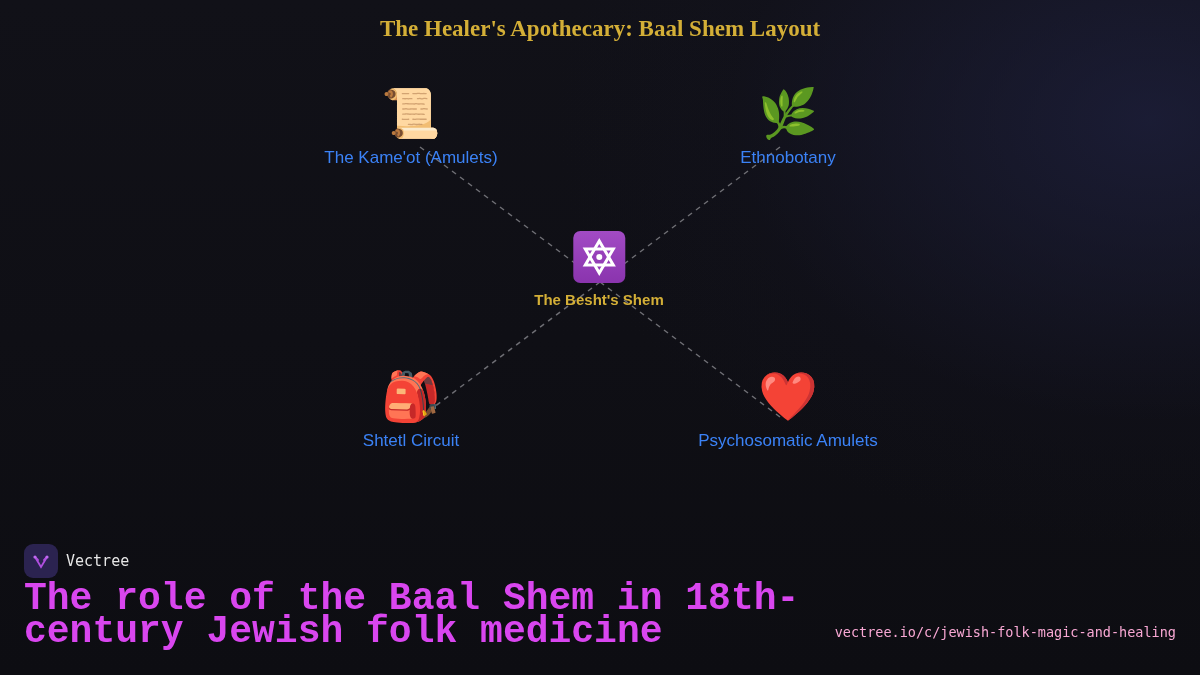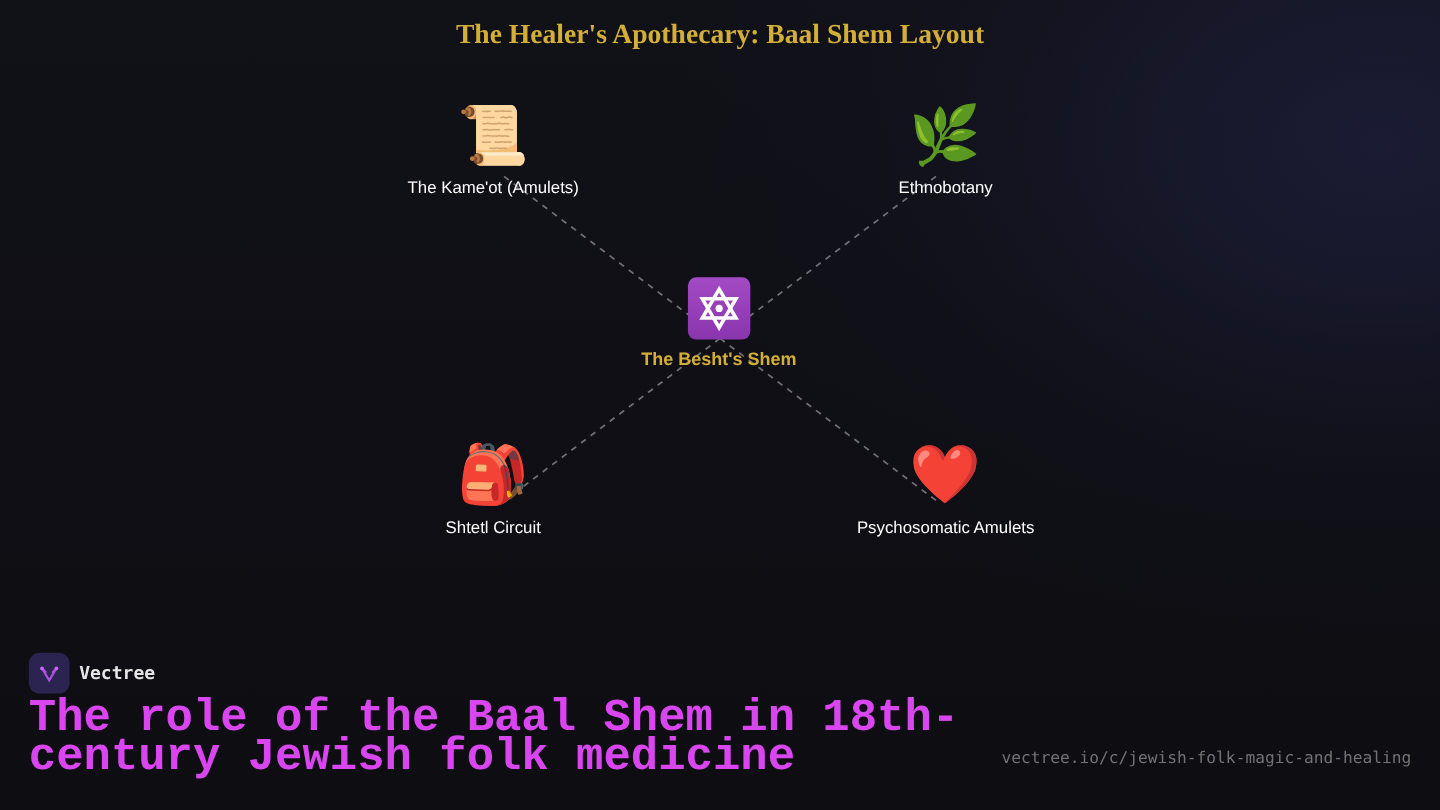--- a/index.html
+++ b/index.html
@@ -18,46 +18,46 @@
       position: absolute; top: 16px; left: 0; width: 1200px; text-align: center;
       font-family: "Liberation Serif", serif; font-weight: bold; font-size: 23px;
       color: #d4af37; margin: 0;
     }
     svg.links { position: absolute; left: 0; top: 0; }
     .node {
       position: absolute; transform: translateX(-50%);
       display: flex; flex-direction: column; align-items: center;
     }
     .node .icon { font-size: 48px; line-height: 56px; height: 56px; }
-    .node .label { font-size: 14px; color: #ffffff; margin-top: 6px; white-space: nowrap; }
+    .node .label { font-size: 17px; color: #3b82f6; margin-top: 6px; white-space: nowrap; }
     .node.core .label { color: #d4af37; font-weight: bold; font-size: 15px; margin-top: 8px; }
     .core-icon {
       width: 52px; height: 52px; border-radius: 7px;
       background: linear-gradient(180deg, #a24bc4 0%, #8a34ae 100%);
       display: flex; align-items: center; justify-content: center;
       margin-top: 4px;
     }
     .brand {
       position: absolute; left: 24px; top: 544px; display: flex; align-items: center; gap: 8px;
     }
     .brand-logo {
       width: 34px; height: 34px; border-radius: 9px; background: #2b2350;
       display: flex; align-items: center; justify-content: center;
     }
     .brand-name {
-      font-family: "DejaVu Sans Mono", monospace; font-weight: bold; font-size: 15px; color: #e6e6e6;
+      font-family: "DejaVu Sans Mono", monospace; font-weight: normal; font-size: 15px; color: #e6e6e6;
     }
     .headline {
       position: absolute; left: 24px; top: 582px; margin: 0;
       font-family: "Liberation Mono", monospace; font-weight: bold; font-size: 38px;
       line-height: 33px; color: #d946ef; width: 780px;
     }
     .url {
       position: absolute; right: 24px; top: 624px;
-      font-family: "DejaVu Sans Mono", monospace; font-size: 13.5px; color: #737373;
+      font-family: "DejaVu Sans Mono", monospace; font-size: 13.5px; color: #f9a8d4;
     }
   </style>
 </head>
 <body>
 
 <div class="bg-glow"></div>
 
 <h1 class="title">The Healer's Apothecary: Baal Shem Layout</h1>
 
 <svg class="links" width="1200" height="675">

